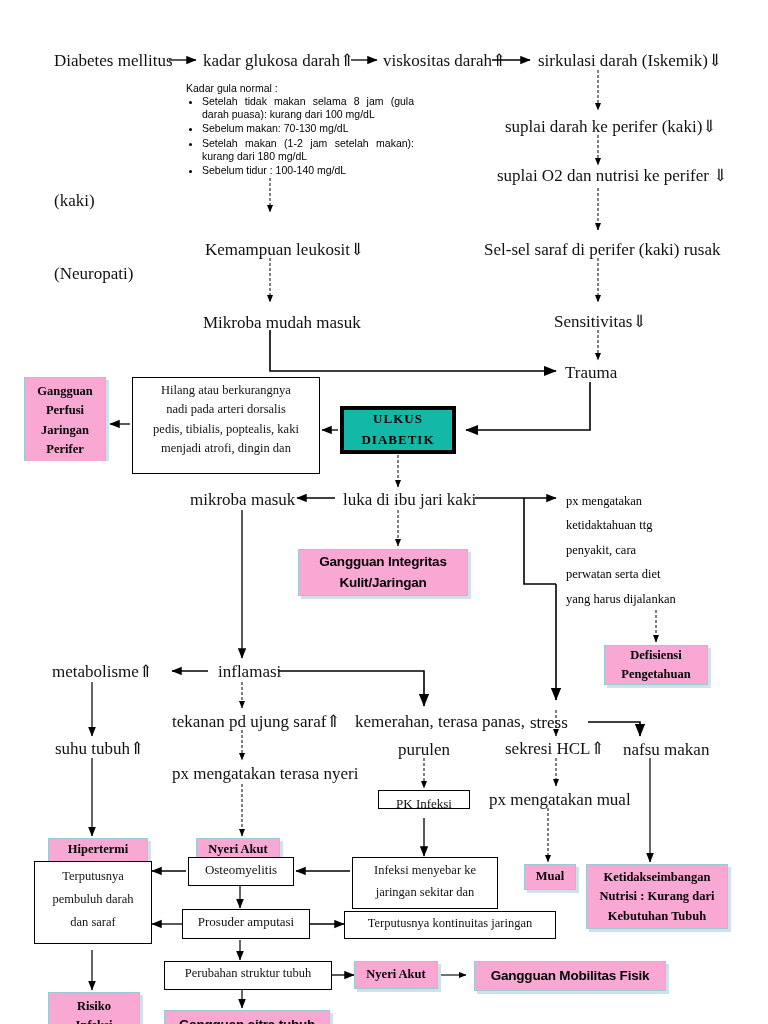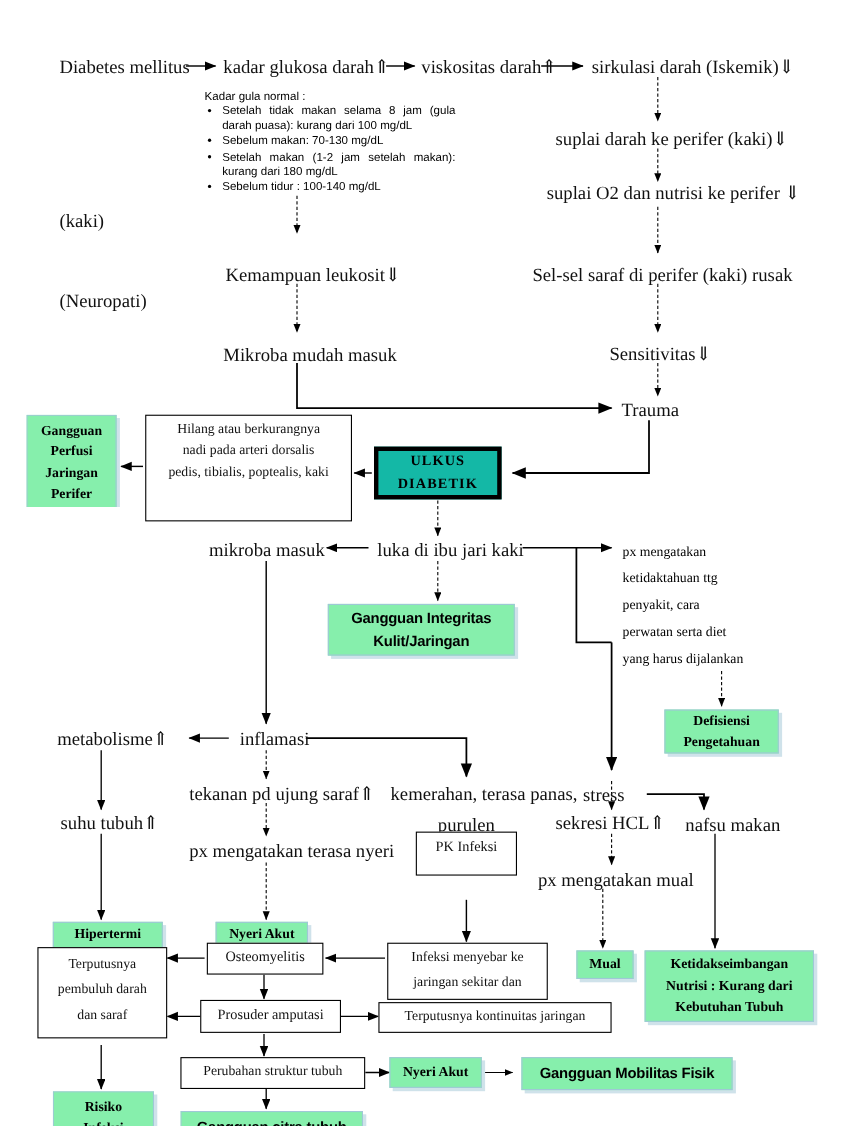--- a/index.html
+++ b/index.html
@@ -32,21 +32,21 @@
     font-size:13px;
     line-height:1.6;
     text-align:center;
     padding:4px 6px;
     color:#111;
   }
 
   
   .blue {
     position:absolute;
-    background:#86efac;
+    background:#f9a8d4;
     border:1px solid #9fc8d6;
     box-shadow: 3px 3px 0 #cfe2ea;
     font-family:"Liberation Serif","DejaVu Serif",serif;
     font-weight:bold;
     font-size:12.5px;
     line-height:1.55;
     text-align:center;
     color:#000;
     display:flex;
     align-items:center;
@@ -224,20 +224,21 @@
       <div>Perfusi</div>
       <div>Jaringan</div>
       <div>Perifer</div>
     </div>
   </div>
 
   <div class="boxed" style="left:132px; top:377px; width:188px; height:97px; line-height:1.55; font-size:12.5px; padding-top:3px;">
     <div>Hilang atau berkurangnya</div>
     <div>nadi pada arteri dorsalis</div>
     <div>pedis, tibialis, poptealis, kaki</div>
+    <div>menjadi atrofi, dingin dan</div>
   </div>
 
   <div class="pink" style="left:340px; top:406px; width:116px; height:48px;">
     <div>
       <div>ULKUS</div>
       <div>DIABETIK</div>
     </div>
   </div>
 
   <div class="node" style="left:190px; top:490px;">mikroba masuk</div>
@@ -265,21 +266,21 @@
     </div>
   </div>
 
   <div class="node" style="left:52px; top:662px;">metabolisme⇑</div>
   <div class="node" style="left:55px; top:739px;">suhu tubuh⇑</div>
   <div class="node" style="left:218px; top:662px;">inflamasi</div>
   <div class="node" style="left:172px; top:712px;">tekanan pd ujung saraf⇑</div>
   <div class="node" style="left:172px; top:764px;">px mengatakan terasa nyeri</div>
   <div class="node" style="left:355px; top:712px;">kemerahan, terasa panas,</div>
   <div class="node" style="left:398px; top:740px;">purulen</div>
-  <div class="boxed" style="left:378px; top:756px; width:92px; height:40px; line-height:1.35; padding-top:4px;">
+  <div class="boxed" style="left:378px; top:790px; width:92px; height:19px; line-height:1.35; padding-top:4px;">
     <span>PK Infeksi</span>
   </div>
 
   <div class="node" style="left:530px; top:713px;">stress</div>
   <div class="node" style="left:505px; top:739px;">sekresi HCL⇑</div>
   <div class="node" style="left:623px; top:740px;">nafsu makan</div>
   <div class="node" style="left:489px; top:790px;">px mengatakan mual</div>
 
   <div class="blue" style="left:48px; top:838px; width:100px; height:24px;">
     <span>Hipertermi</span>
@@ -304,21 +305,21 @@
     <div>Infeksi menyebar ke</div>
     <div>jaringan sekitar dan</div>
   </div>
   <div class="boxed" style="left:344px; top:911px; width:212px; height:28px; line-height:1.4; font-size:12.5px; padding-top:3px;">
     <span>Terputusnya kontinuitas jaringan</span>
   </div>
 
   <div class="blue" style="left:524px; top:864px; width:52px; height:26px;">
     <span>Mual</span>
   </div>
-  <div class="blue" style="left:586px; top:864px; width:154px; height:65px;">
+  <div class="blue" style="left:586px; top:864px; width:142px; height:65px;align-items:flex-end;">
     <div>
       <div>Ketidakseimbangan</div>
       <div>Nutrisi : Kurang dari</div>
       <div>Kebutuhan Tubuh</div>
     </div>
   </div>
 
   <div class="boxed" style="left:164px; top:961px; width:168px; height:29px; line-height:1.4; font-size:12.5px; padding-top:3px;">
     <span>Perubahan struktur tubuh</span>
   </div>

